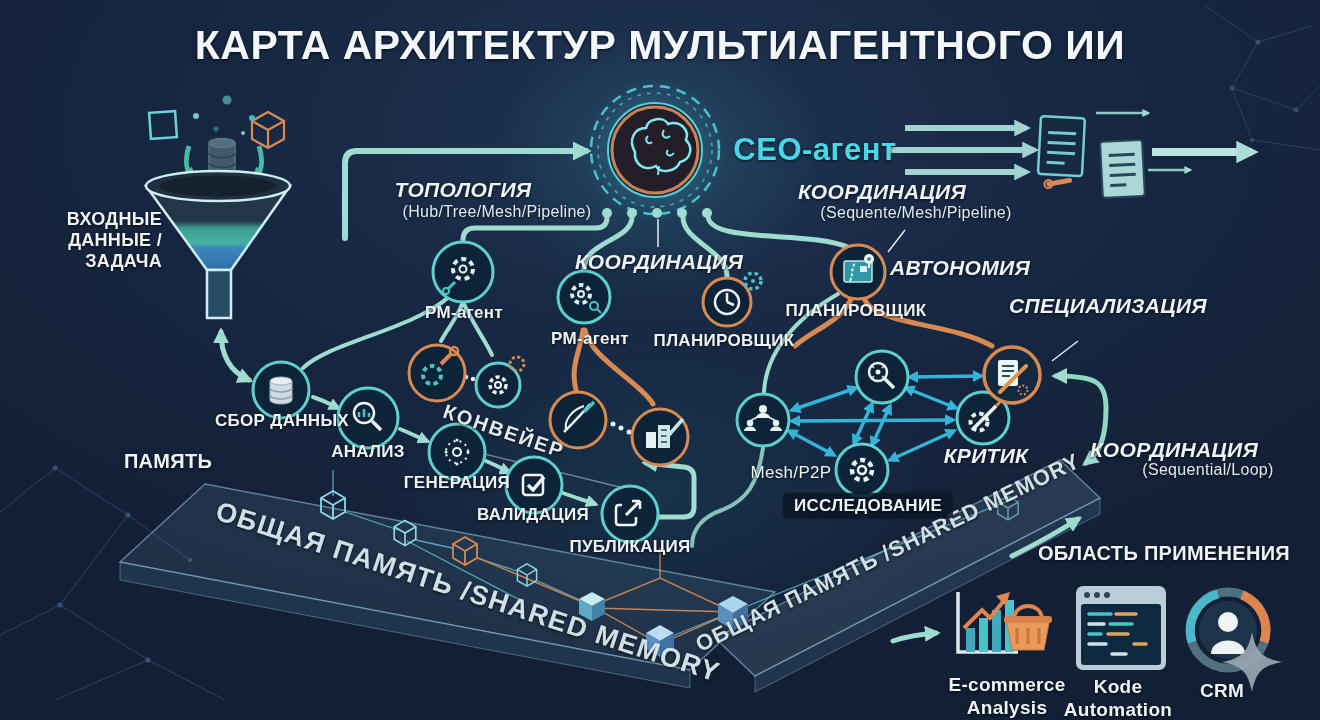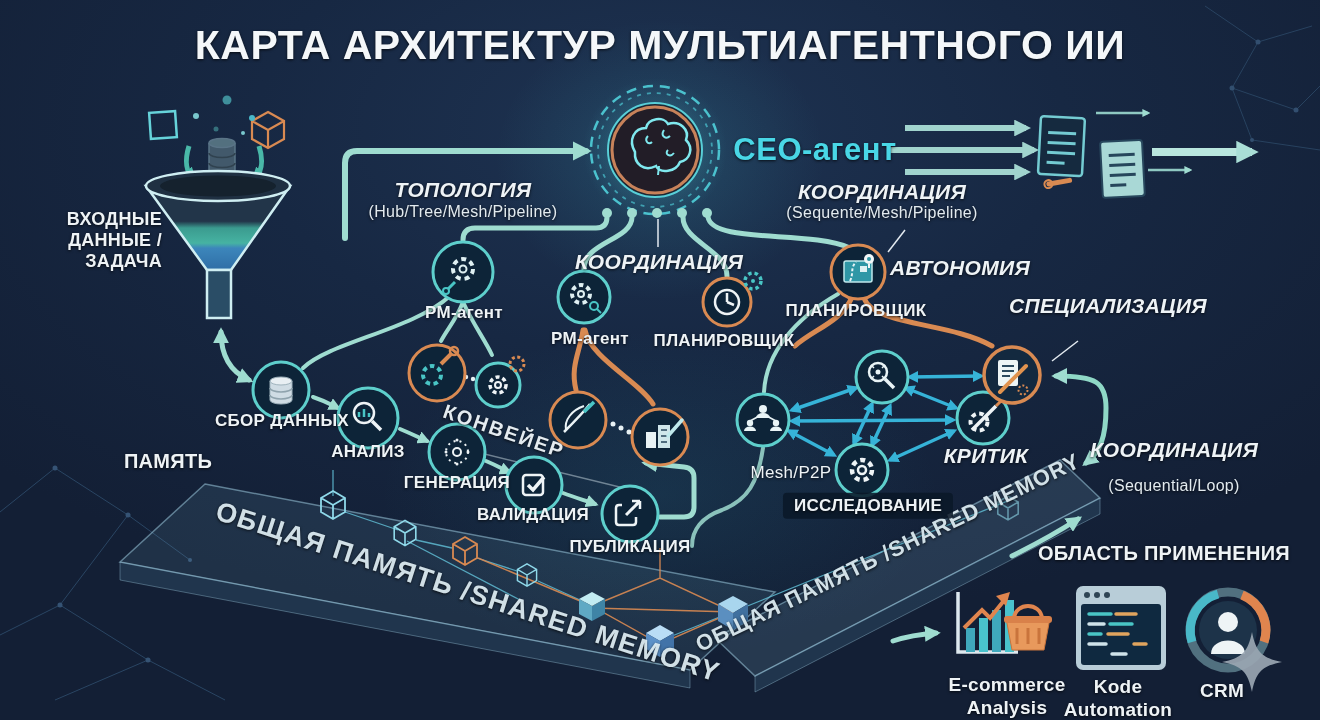--- a/index.html
+++ b/index.html
@@ -6,21 +6,21 @@
   #stage{position:relative;width:1320px;height:720px;overflow:hidden;
     font-family:"Liberation Sans",sans-serif;
     background:radial-gradient(900px 500px at 50% 18%, #1e3352 0%, #172843 45%, #131f35 100%);}
   .bg-glow{position:absolute;border-radius:50%;pointer-events:none;}
   .g1{left:495px;top:20px;width:330px;height:280px;background:radial-gradient(closest-side,rgba(70,205,215,.16),rgba(70,205,215,0));}
   .g2{left:380px;top:330px;width:560px;height:330px;background:radial-gradient(closest-side,rgba(45,160,180,.12),rgba(45,160,180,0));}
   svg{position:absolute;left:0;top:0;}
   .lbl{position:absolute;transform:translate(-50%,-50%);color:#eef3f6;font-weight:700;font-size:17px;
        text-align:center;white-space:nowrap;text-shadow:0 1px 3px rgba(0,0,0,.75);letter-spacing:.3px;line-height:1.2;}
   .big{font-size:21px;font-style:italic;}
-  .sub{font-weight:400;font-size:16px;color:#e2eaef;}
+  .sub{font-weight:400;font-size:16px;color:#e2eaef;margin-left:34px;}
   .title{font-size:41px;letter-spacing:.5px;color:#f4f7f9;}
   .ceoTxt{font-size:31px;color:#49d7e6;letter-spacing:.5px;}
   .inputLbl{transform:translate(-100%,-50%);text-align:right;font-size:18px;line-height:21px;}
   .shL{font-size:27px;color:rgba(226,241,247,.92);letter-spacing:1.5px;transform:translate(-50%,-50%) rotate(18deg);}
   .shR{font-size:22px;color:rgba(226,241,247,.92);letter-spacing:1px;transform:translate(-50%,-50%) rotate(-26deg);}
   .conv{font-size:20px;color:#e4ebf0;letter-spacing:2px;transform:translate(-50%,-50%) rotate(19deg);font-weight:700;}
   .pill{background:rgba(10,24,40,.88);padding:3px 11px;border-radius:4px;text-align:center;}
   .app{font-weight:700;font-size:19px;line-height:23px;}
 </style>
 </head>
@@ -502,21 +502,21 @@
 <div class="lbl" style="left:464px;top:313px;">РМ-агент</div>
 <div class="lbl big" style="left:659px;top:262px;">КООРДИНАЦИЯ</div>
 <div class="lbl" style="left:590px;top:339px;">РМ-агент</div>
 <div class="lbl" style="left:724px;top:341px;">ПЛАНИРОВЩИК</div>
 <div class="lbl" style="left:856px;top:311px;">ПЛАНИРОВЩИК</div>
 <div class="lbl big" style="left:960px;top:268px;">АВТОНОМИЯ</div>
 
 <div class="lbl big" style="left:1108px;top:306px;">СПЕЦИАЛИЗАЦИЯ</div>
 
 <div class="lbl big" style="left:1174px;top:450px;">КООРДИНАЦИЯ</div>
-<div class="lbl sub" style="left:1174px;top:486px;">(Sequential/Loop)</div>
+<div class="lbl sub" style="left:1174px;top:470px;">(Sequential/Loop)</div>
 
 <div class="lbl" style="left:282px;top:421px;">СБОР ДАННЫХ</div>
 <div class="lbl" style="left:368px;top:452px;">АНАЛИЗ</div>
 <div class="lbl" style="left:457px;top:483px;">ГЕНЕРАЦИЯ</div>
 <div class="lbl" style="left:533px;top:515px;">ВАЛИДАЦИЯ</div>
 <div class="lbl" style="left:630px;top:547px;">ПУБЛИКАЦИЯ</div>
 
 <div class="lbl conv" style="left:504px;top:431px;">КОНВЕЙЕР</div>
 
 <div class="lbl" style="left:168px;top:461px;font-size:20px;">ПАМЯТЬ</div>

